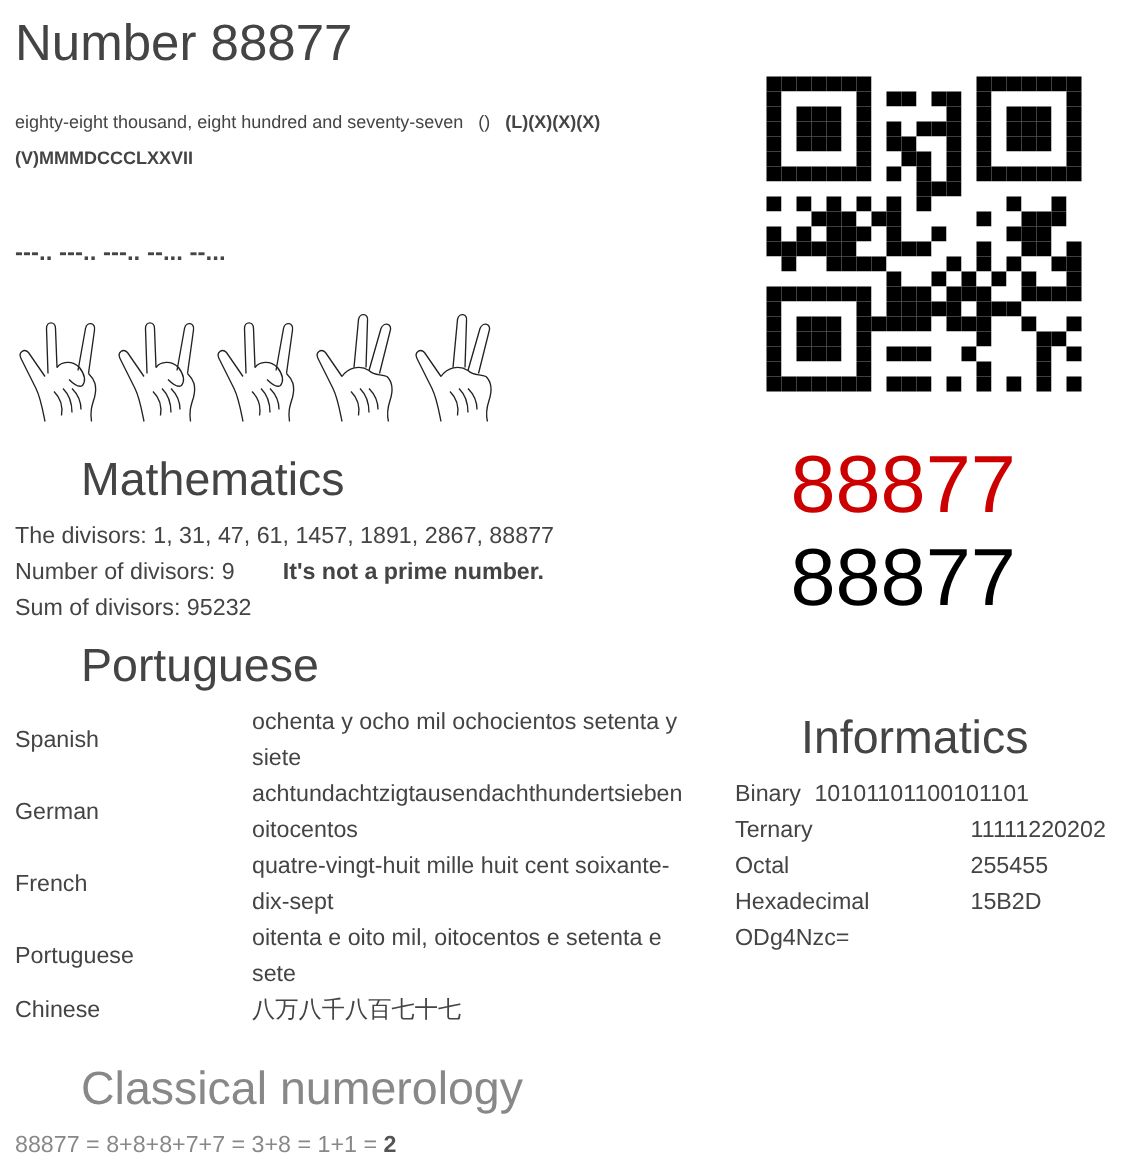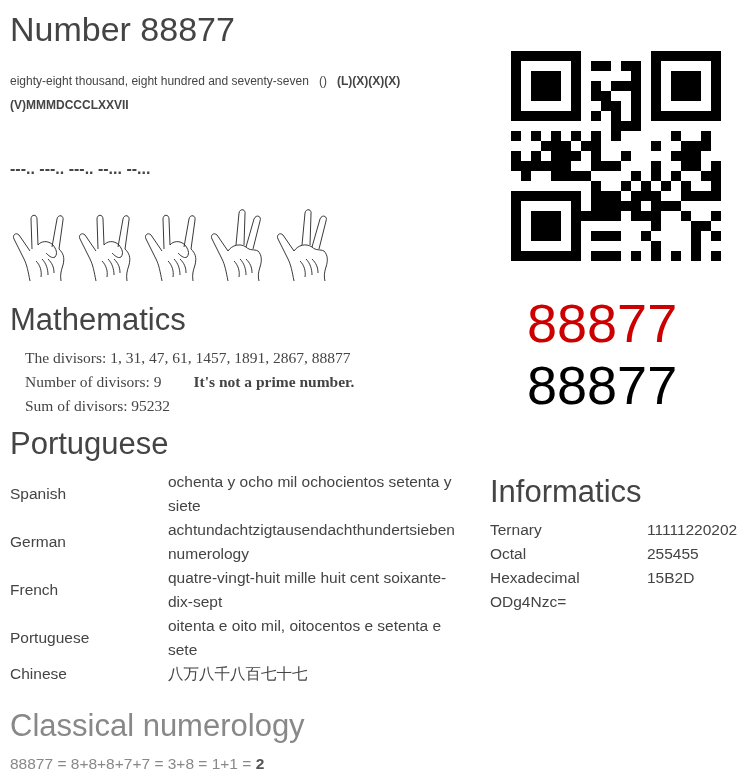--- a/index.html
+++ b/index.html
@@ -1,34 +1,34 @@
 <!DOCTYPE html>
 <html><head>
   <meta charset="utf-8">
   <style>
     * { box-sizing: border-box; margin: 0; padding: 0; }
     html, body { width: 750px; height: 782px; background: #ffffff; overflow: hidden; }
     body { font-family: "Liberation Sans", sans-serif; color: #444444; position: relative; }
     .abs { position: absolute; }
     h1 { font-weight: normal; font-size: 34px; color: #444444; line-height: 1; }
-    h2 { font-weight: normal; font-size: 31px; color: #444444; line-height: 1; }
+    h2 { font-weight: normal; font-size: 31px; color: #444444; line-height: 1; margin-left: 44px; }
     .txt { font-size: 15.5px; line-height: 24px; color: #444444; white-space: nowrap; }
     #title { left: 10px; top: 12px; }
     #words { left: 10px; top: 69px; width: 470px; font-size: 12px; line-height: 24px; }
     #words .roman { font-weight: bold; }
     #morse { left: 10px; top: 160px; font-size: 16px; font-weight: bold; letter-spacing: 0px; color: #444; }
     #hands { left: 8px; top: 205px; display: flex; gap: 0; }
     .hand { width: 66px; height: 78px; }
     #qr { left: 511px; top: 51px; width: 210px; height: 210px; display: grid; grid-template-columns: repeat(21, 10px); grid-template-rows: repeat(21, 10px); }
     .m { width: 10px; height: 10px; background: #fff; }
     .m.b { background: #000; }
     #big-red { left: 527px; top: 296px; font-size: 54px; color: #cc0000; line-height: 1; }
     #big-black { left: 527px; top: 358px; font-size: 54px; color: #000000; line-height: 1; }
     #math-h { left: 10px; top: 304px; }
-    #math { left: 25px; top: 346px; font-family: Liberation Serif, serif; }
+    #math { left: 10px; top: 346px; }
     #math .row { display: flex; }
     #prime { margin-left: 32px; font-weight: bold; }
     #lang-h { left: 10px; top: 428px; }
     #lang { left: 10px; top: 470px; width: 470px; }
     .lrow { display: flex; align-items: center; }
     .lname { width: 158px; font-size: 15.5px; color: #444; }
     .lval { width: 300px; font-size: 15.5px; line-height: 24px; color: #444; }
     #info-h { left: 490px; top: 476px; }
     #info { left: 490px; top: 518px; }
     .irow { display: flex; font-size: 15.5px; line-height: 24px; color: #444; }
@@ -551,38 +551,42 @@
 </div>
 
 <h2 id="lang-h" class="abs">Portuguese</h2>
 <div id="lang" class="abs">
   <div class="lrow" style="height:48px">
     <div class="lname">Spanish</div>
     <div class="lval">ochenta y ocho mil ochocientos setenta y siete</div>
   </div>
   <div class="lrow" style="height:48px">
     <div class="lname">German</div>
-    <div class="lval" style="word-break: break-all; width: 298px;">achtundachtzigtausendachthundertsieben numerology</div>
+    <div class="lval" style="word-break: break-all; width: 298px;">achtundachtzigtausendachthundertsieben oitocentos</div>
   </div>
   <div class="lrow" style="height:48px">
     <div class="lname">French</div>
     <div class="lval">quatre-vingt-huit mille huit cent soixante-dix-sept</div>
   </div>
   <div class="lrow" style="height:48px">
     <div class="lname">Portuguese</div>
     <div class="lval">oitenta e oito mil, oitocentos e setenta e sete</div>
   </div>
   <div class="lrow" style="height:24px">
     <div class="lname">Chinese</div>
     <div class="lval">八万八千八百七十七</div>
   </div>
 </div>
 
 <h2 id="info-h" class="abs">Informatics</h2>
 <div id="info" class="abs">
+  <div class="irow">
+    <span>Binary</span>
+    <span style="margin-left:9px">10101101100101101</span>
+  </div>
   <div class="irow">
     <span class="ilabel">Ternary</span>
     <span>11111220202</span>
   </div>
   <div class="irow">
     <span class="ilabel">Octal</span>
     <span>255455</span>
   </div>
   <div class="irow">
     <span class="ilabel">Hexadecimal</span>

